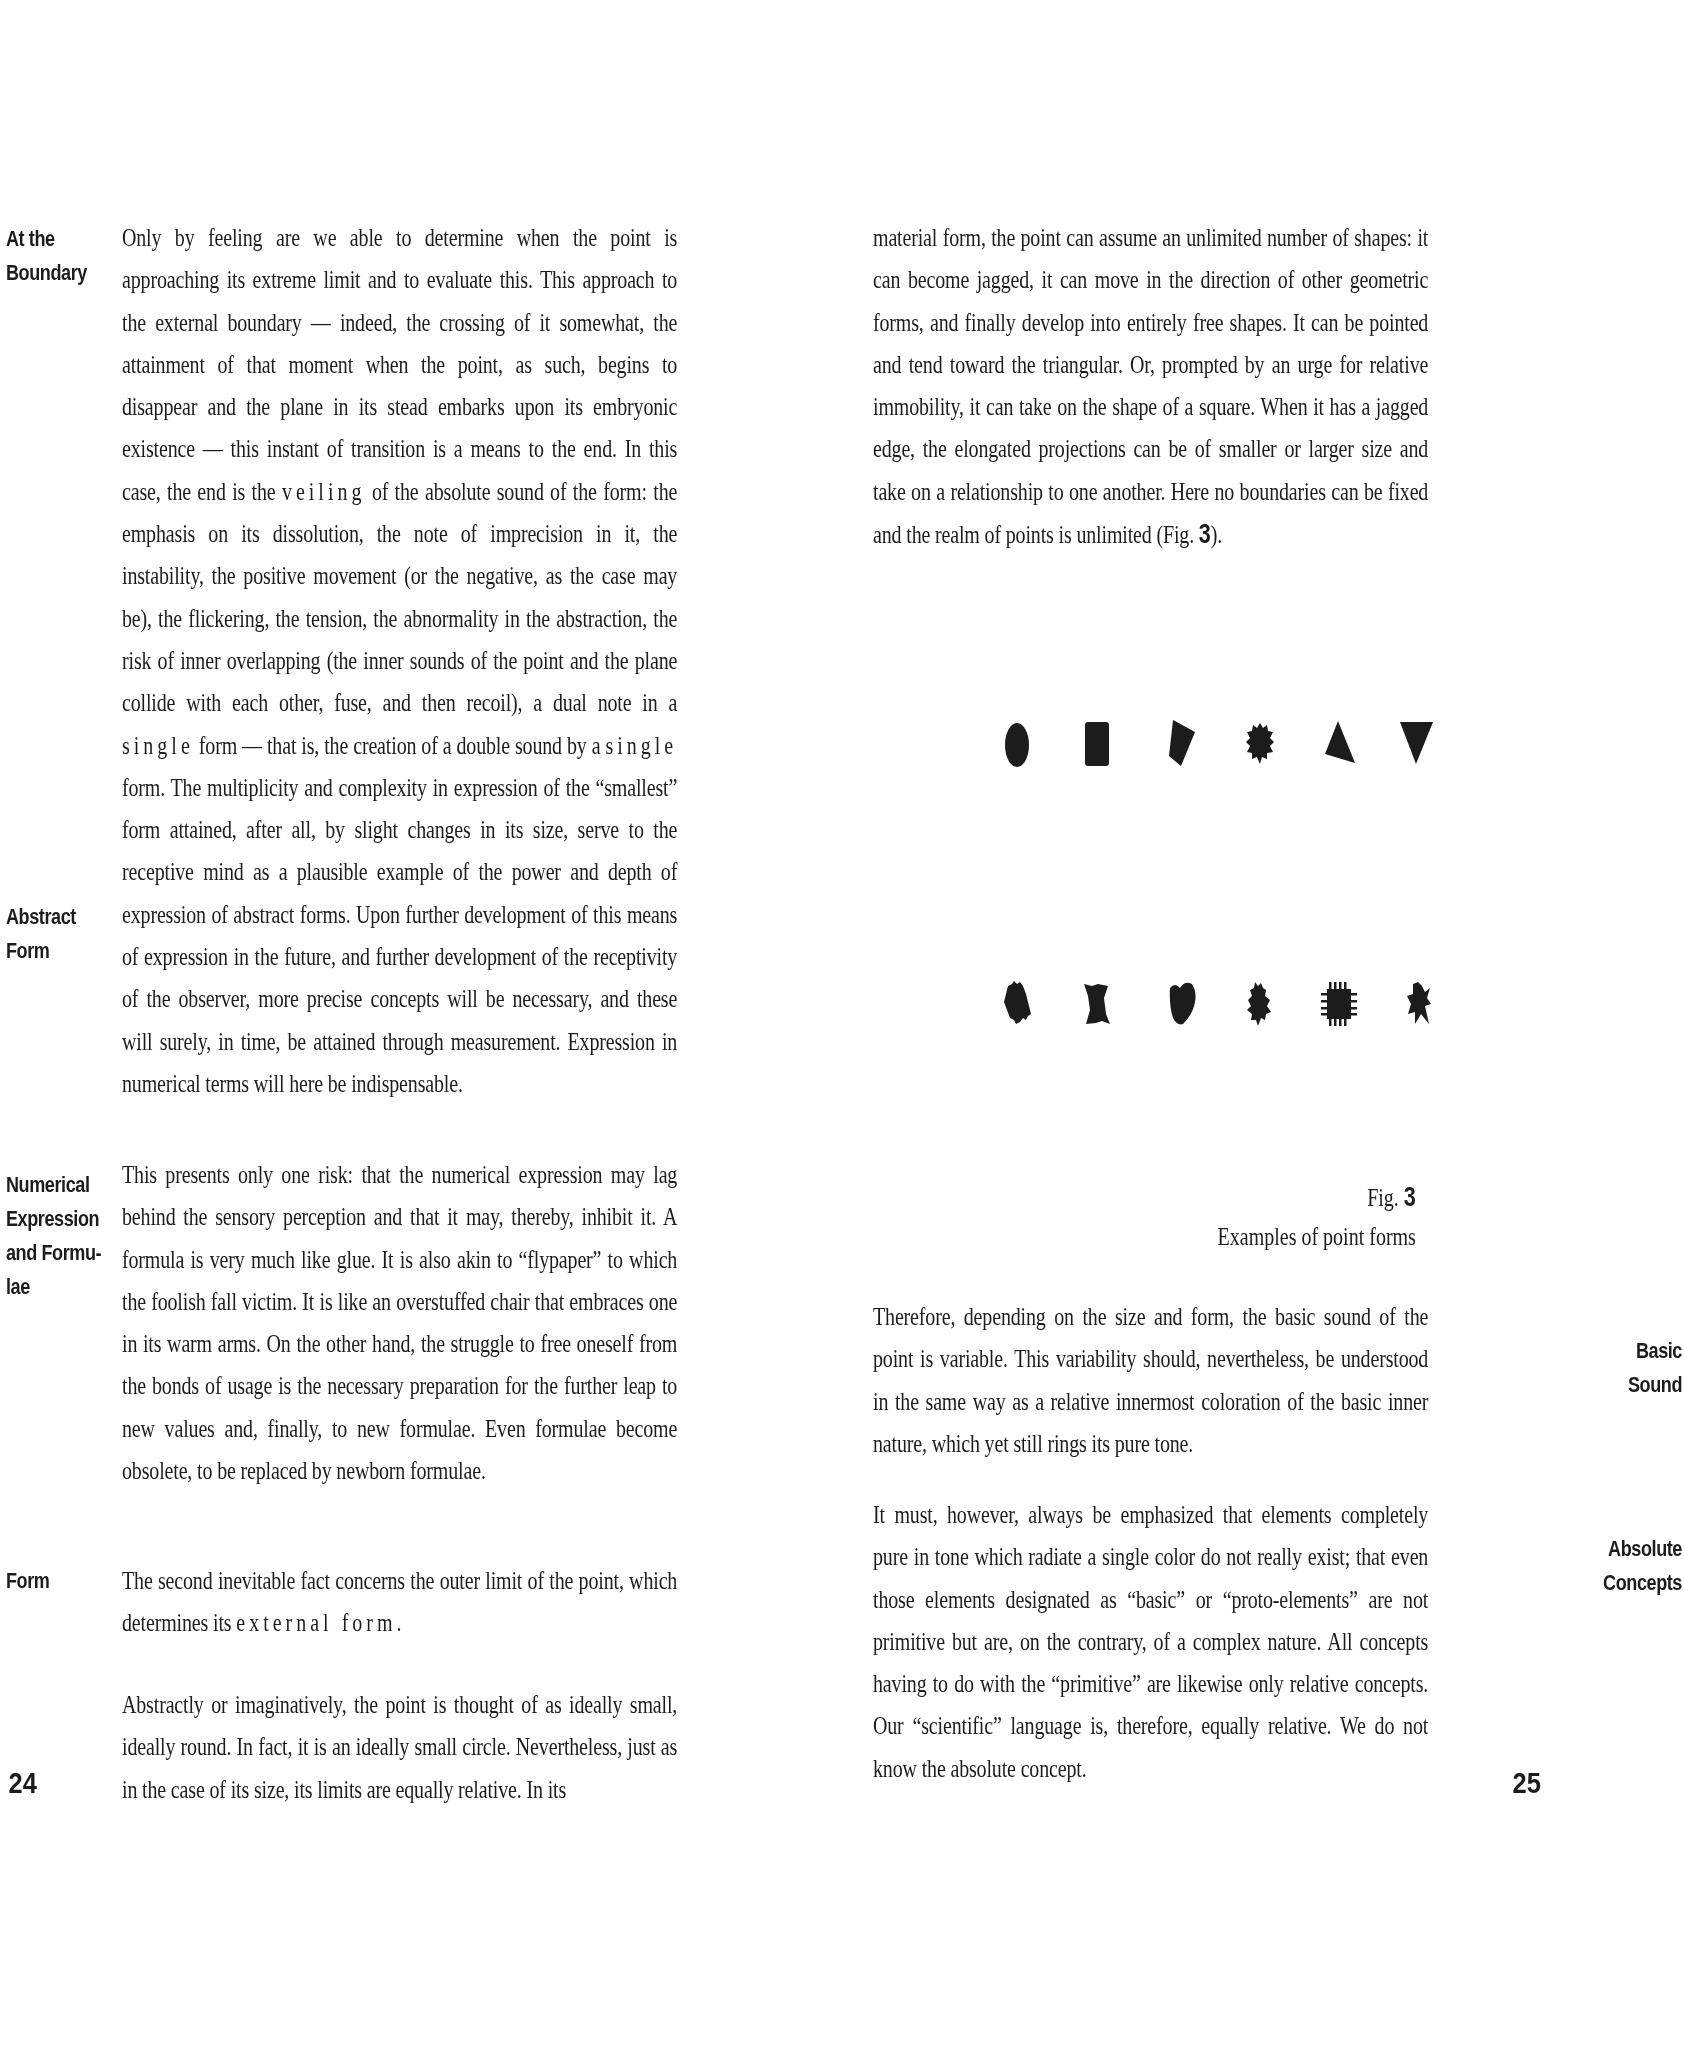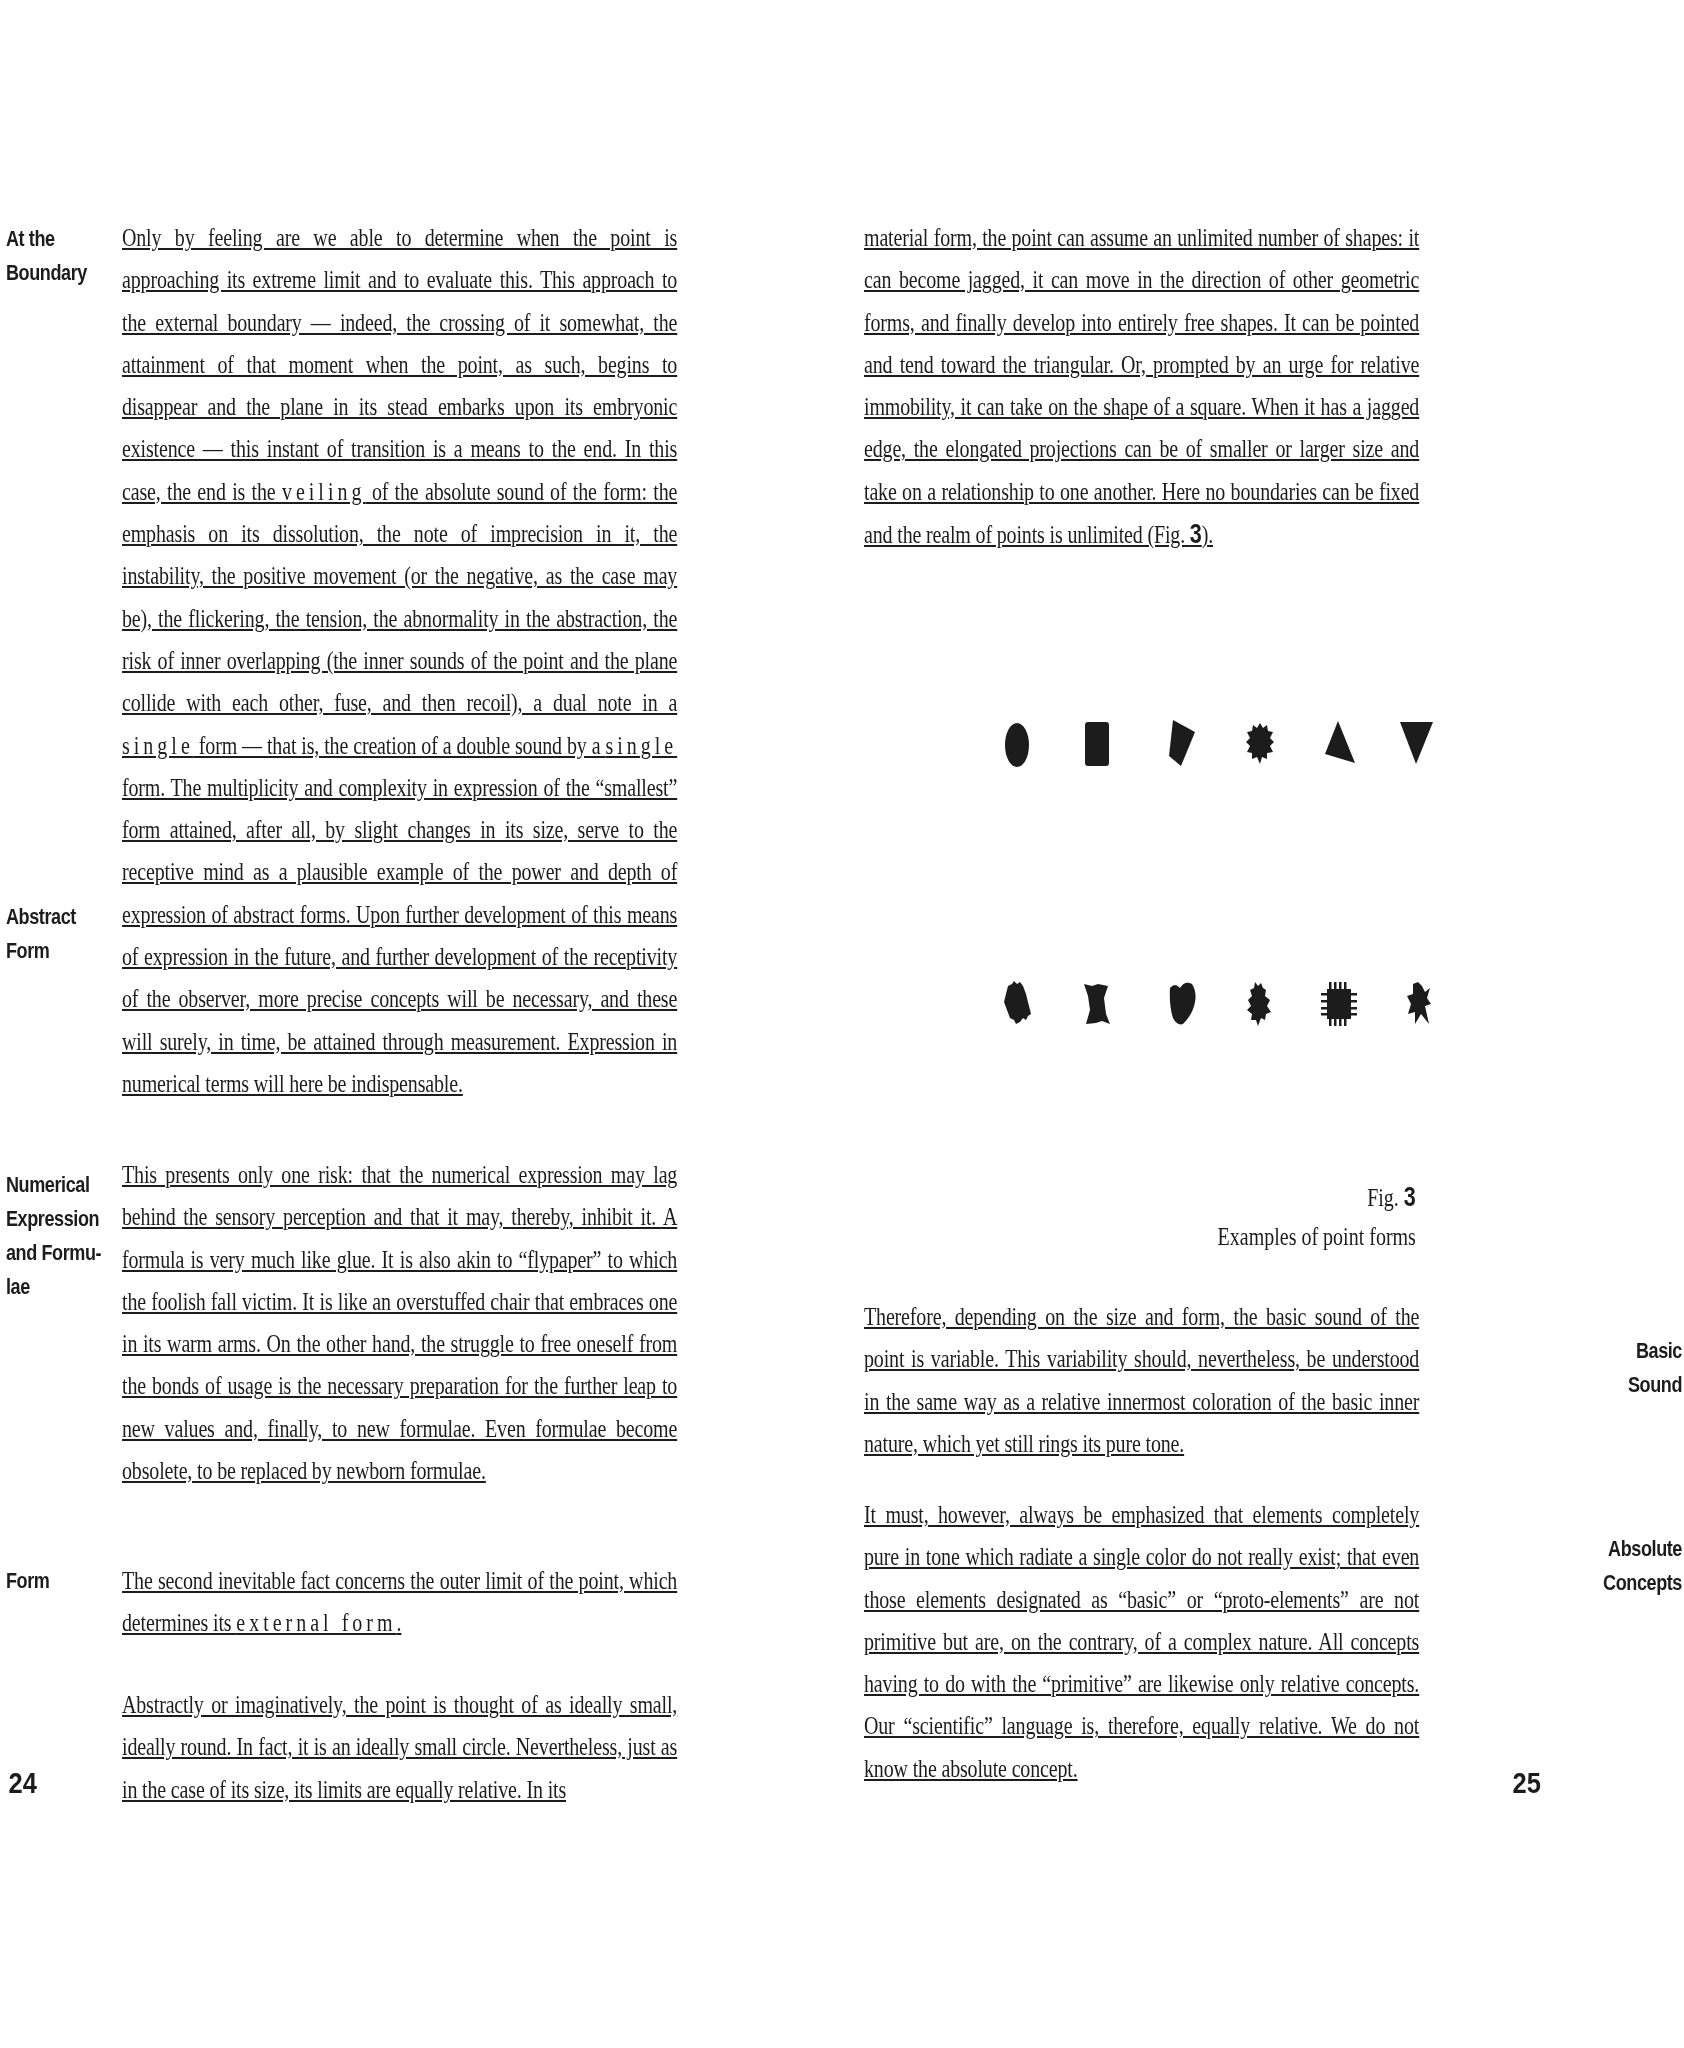--- a/index.html
+++ b/index.html
@@ -31,28 +31,27 @@
       text-align-last: left;
       transform: scaleX(0.80);
       transform-origin: left top;
       letter-spacing: -0.2px;
       word-spacing: 0px;
       margin: 0;
       hyphens: none;
     }
     .block {
       position: absolute;
-      text-decoration: underline;
     }
     .left-col {
       left: 122px;
       width: 694px; 
     }
     .right-col {
-      left: 22px;
+      left: 31px;
       width: 694px;
     }
     .spaced {
       letter-spacing: 5px;
     }
     .side-head {
       position: absolute;
       font-family: "Liberation Sans", "DejaVu Sans", sans-serif;
       font-weight: bold;
       font-size: 22px;

